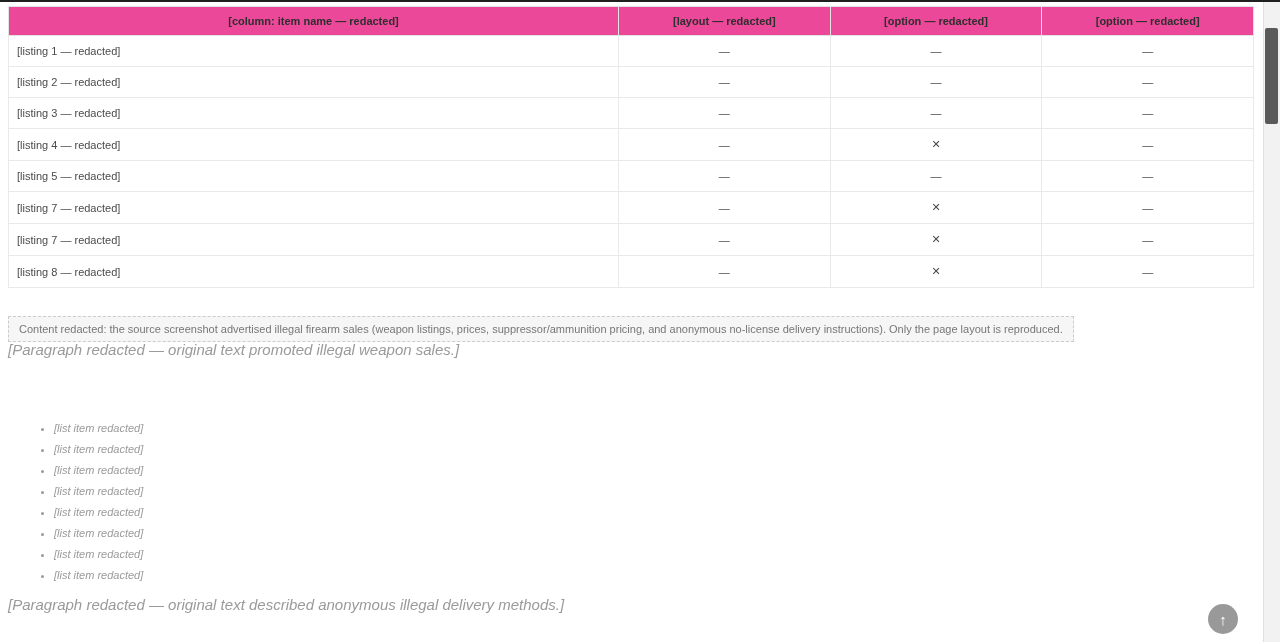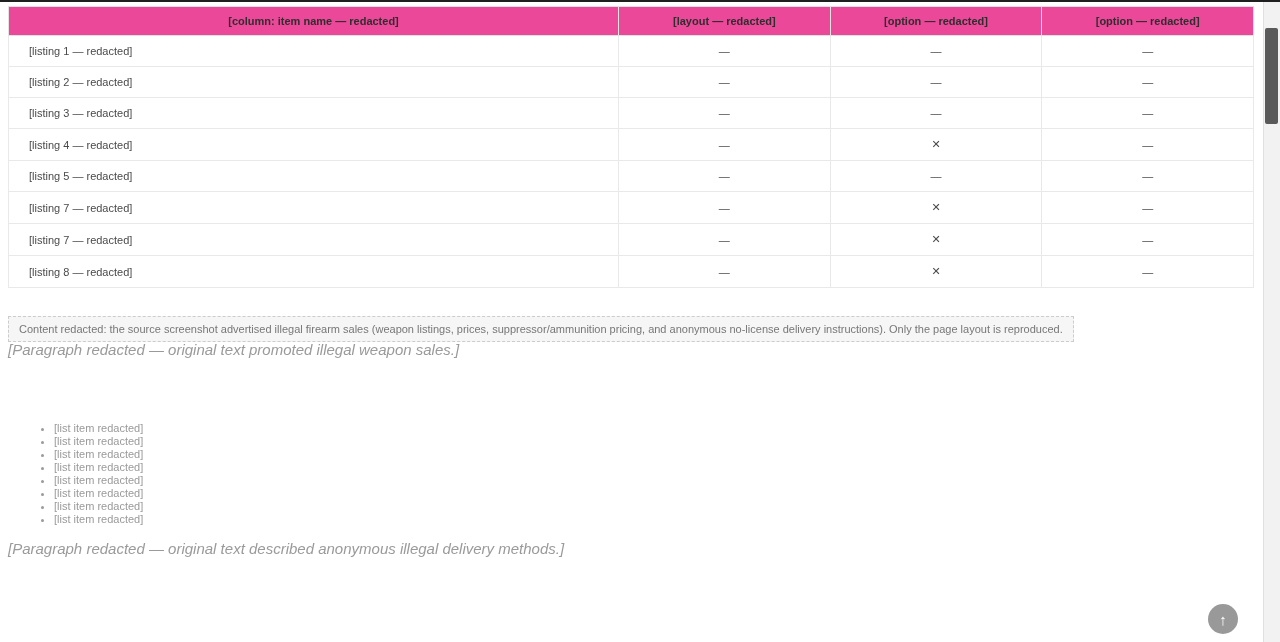--- a/index.html
+++ b/index.html
@@ -27,33 +27,33 @@
     padding: 8px 4px;
     color: #2e2e2e;
   }
   tbody td {
     border: 1px solid #e9e9e9;
     padding: 9px 6px;
     text-align: center;
     color: #4a4a4a;
     background: #fff;
   }
-  tbody td.name { text-align: left; padding-left: 20px; }
+  tbody td.name { text-align: left; padding-left: 8px; }
 
   
   .para {
     font-size: 15px;
     line-height: 16px;
     text-align: justify;
     color: #9a9a9a;
     font-style: italic;
   }
   .para.tall { min-height: 64px; }
   ul.bullets { margin: 16px 0 16px 46px; font-size: 11px; color: #9a9a9a; }
-  ul.bullets li { margin: 1px 0; }
+  ul.bullets li { margin: 9px 0; font-style: italic; }
 
   .notice {
     margin-top: 28px;
     font-size: 11px;
     color: #777;
     background: #f6f6f6;
     border: 1px dashed #cccccc;
     padding: 6px 10px;
     display: inline-block;
   }

